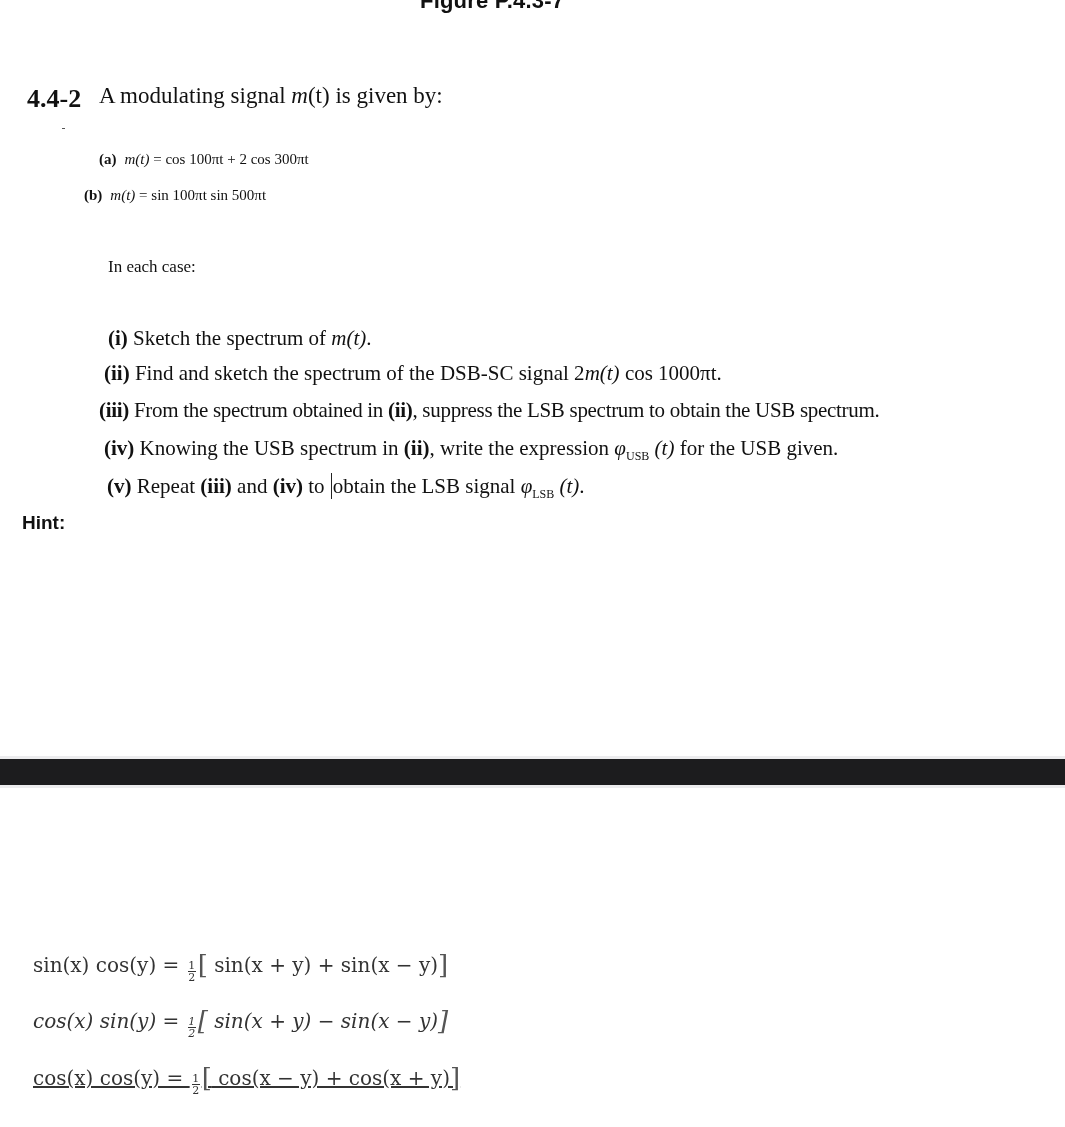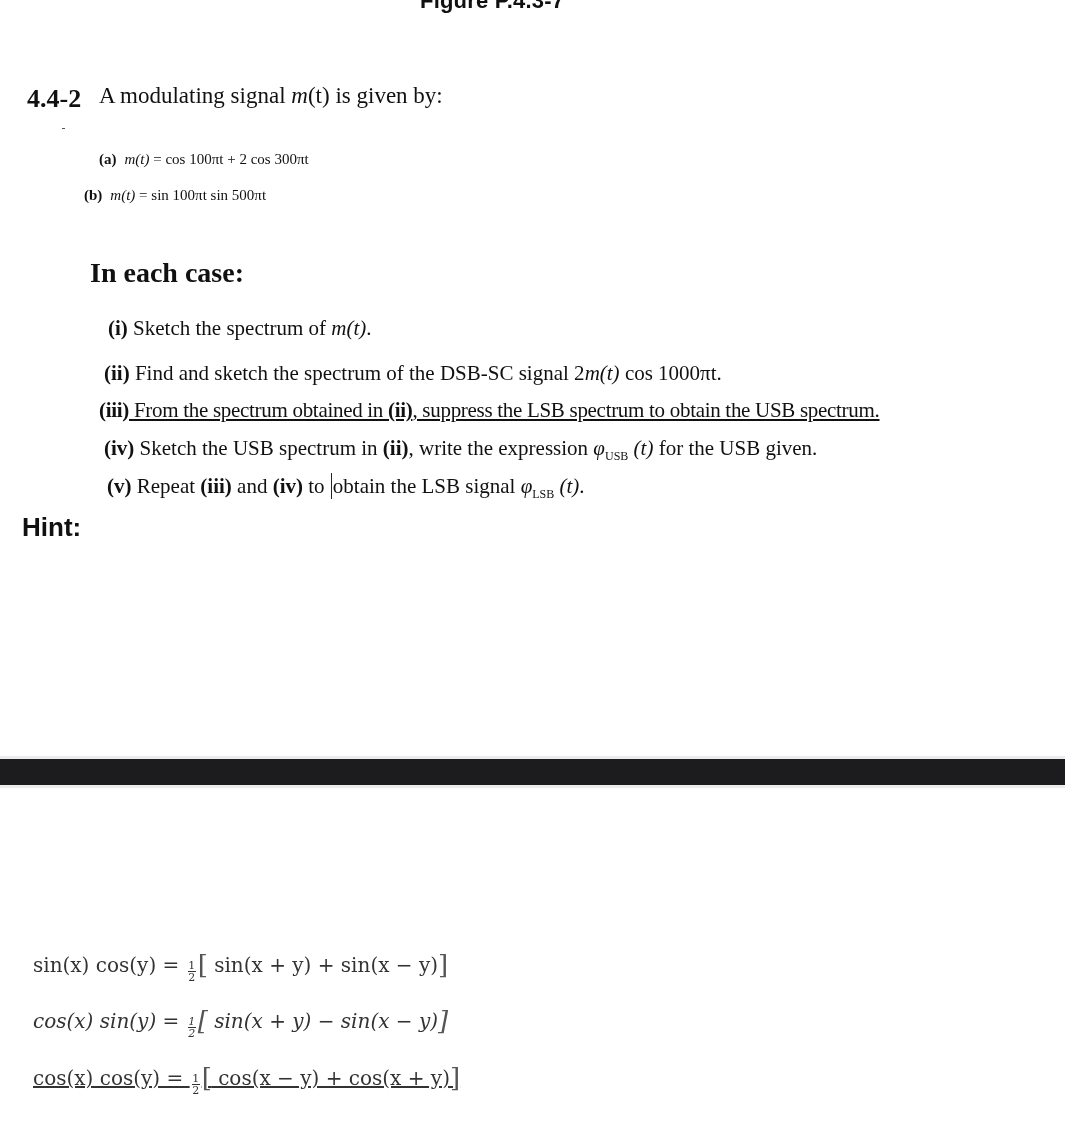--- a/index.html
+++ b/index.html
@@ -38,42 +38,42 @@
     .stray-dot {
       left: 62px; top: 128px;
       width: 3px; height: 1px; background: #555;
     }
 
     .eq { font-size: 15px; }
     .eq .lbl { font-weight: bold; margin-right: 8px; }
     .eq-a { left: 99px; top: 151px; }
     .eq-b { left: 84px; top: 187px; }
 
-    .each-case { left: 90px; top: 257px; font-size: 28px; font-weight: bold; }
+    .each-case { left: 108px; top: 257px; font-size: 17px; }
 
     .part { font-size: 21px; }
     .part .lbl { font-weight: bold; display: inline-block; }
-    .part-1 { left: 108px; top: 316px; }
+    .part-1 { left: 108px; top: 326px; }
     .part-2 { left: 104px; top: 361px; }
-    .part-3 { left: 99px;  top: 398px; text-decoration: underline; }
+    .part-3 { left: 99px;  top: 398px; }
     .part-4 { left: 104px; top: 436px; }
     .part-5 { left: 107px; top: 473px; text-align: center; }
 
     i.m { font-style: italic; }
     sub.s { font-size: 12px; font-style: normal; vertical-align: -5px; }
     .caret {
       display: inline-block; width: 1px; height: 26px; background: #222;
       vertical-align: -6px; margin: 0 1px;
     }
 
     .hint-label {
       left: 22px; top: 512px;
       font-family: "Liberation Sans", "DejaVu Sans", sans-serif;
       font-weight: bold;
-      font-size: 26px;
+      font-size: 19px;
     }
 
     .divider-top {
       position: absolute; left: 0; top: 756px; width: 1065px; height: 3px;
       background: #ececee;
     }
     .divider-bar {
       position: absolute; left: 0; top: 759px; width: 1065px; height: 26px;
       background: #1c1c1e;
     }
@@ -126,21 +126,21 @@
   <span>Find and sketch the spectrum of the DSB-SC signal 2</span><i class="m">m(t)</i><span>  cos  1000πt.</span>
 </div>
 
 <div class="abs part part-3" style="letter-spacing:-0.3px;">
   <span class="lbl">(iii)</span>
   <span>From the spectrum obtained in </span><b>(ii)</b><span>, suppress the LSB spectrum to obtain the USB spectrum.</span>
 </div>
 
 <div class="abs part part-4">
   <span class="lbl">(iv)</span>
-  <span>Sketch the USB spectrum in </span><b>(ii)</b><span>, write the expression </span><i class="m">φ</i><sub class="s">USB</sub><i class="m"> (t)</i><span> for the USB given.</span>
+  <span>Knowing the USB spectrum in </span><b>(ii)</b><span>, write the expression </span><i class="m">φ</i><sub class="s">USB</sub><i class="m"> (t)</i><span> for the USB given.</span>
 </div>
 
 <div class="abs part part-5">
   <span class="lbl">(v)</span>
   <span>Repeat </span><b>(iii)</b><span> and </span><b>(iv)</b><span> to </span><span class="caret"></span><span>obtain the LSB signal </span><i class="m">φ</i><sub class="s">LSB</sub><i class="m"> (t)</i><span>.</span>
 </div>
 
 <div class="abs hint-label">Hint:</div>
 
 <div class="divider-top"></div>

